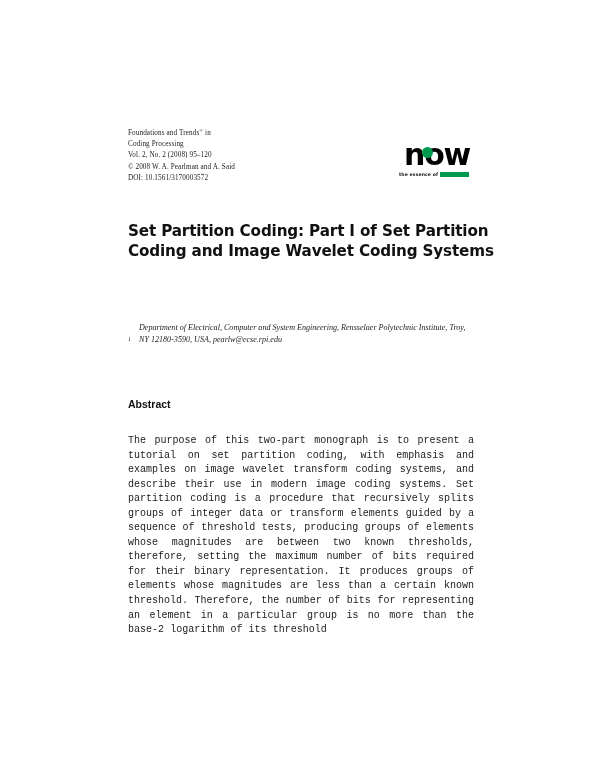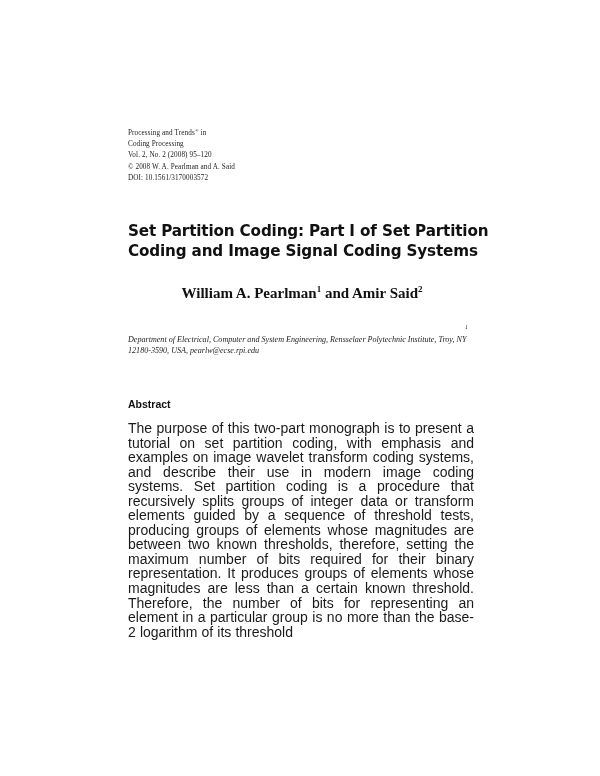--- a/index.html
+++ b/index.html
@@ -133,21 +133,20 @@
     font-family: "Liberation Serif", "DejaVu Serif", serif;
     font-style: italic;
     font-size: 8.1px;
     line-height: 11.6px;
     color: #1c1c1c;
   }
   .aff-row {
     display: flex;
     align-items: flex-end;
     margin-bottom: 0px;
-    flex-direction: column;
   }
   .aff-mark {
     width: 11px;
     flex: 0 0 11px;
     font-size: 5.6px;
     font-style: italic;
     padding-top: 0px;
     text-align: left;
   }
   .aff-text { flex: 1 1 auto; }
@@ -158,53 +157,59 @@
     left: 128px;
     top: 398px;
     font-family: Liberation Sans, sans-serif;
     font-size: 10.5px;
     font-weight: 700;
     color: #111111;
   }
   .abstract-body {
     position: absolute;
     left: 128px;
-    top: 421px;
+    top: 434px;
     width: 346px;
-    font-family: Liberation Sans, sans-serif;
-    font-size: 14px;
+    font-family: Liberation Mono, monospace;
+    font-size: 10px;
     line-height: 14.55px;
     text-align: justify;
     text-align-last: left;
     color: #1a1a1a;
     word-spacing: 0.2px;
   }
 </style>
 </head>
 <body>
 
 <div class="page">
 
   <div class="masthead">
     <div class="masthead-lines">
-      <div><span>Processing and Trends</span><span class="reg">®</span><span> in</span></div>
+      <div><span>Foundations and Trends</span><span class="reg">®</span><span> in</span></div>
       <div>Coding Processing</div>
       <div>Vol. 2, No. 2 (2008) 95–120</div>
       <div>© 2008 W. A. Pearlman and A. Said</div>
       <div>DOI: 10.1561/3170003572</div>
     </div>
   </div>
 
+  <div class="logo-block">
+    <div class="logo-word">
+      <span>now</span>
+      <span class="logo-dot"></span>
+    </div>
+    <div class="logo-tagline"><span>the essence of </span><span class="hl">knowledge</span></div>
+  </div>
 
   <div class="title">
     <div>Set Partition Coding: Part I of Set Partition</div>
-    <div>Coding and Image Signal Coding Systems</div>
-  </div>
-
-  <div class="authors"><span>William A. Pearlman</span><sup>1</sup><span> and </span><span>Amir Said</span><sup>2</sup></div>
+    <div>Coding and Image Wavelet Coding Systems</div>
+  </div>
+
 
   <div class="affiliations">
     <div class="aff-row">
       <div class="aff-mark">1</div>
       <div class="aff-text">Department of Electrical, Computer and System Engineering, Rensselaer Polytechnic Institute, Troy, NY 12180-3590, USA, pearlw@ecse.rpi.edu</div>
     </div>
   </div>
 
   <div class="abstract-head">Abstract</div>
   <div class="abstract-body">The purpose of this two-part monograph is to present a tutorial on set partition coding, with emphasis and examples on image wavelet transform coding systems, and describe their use in modern image coding systems. Set partition coding is a procedure that recursively splits groups of integer data or transform elements guided by a sequence of threshold tests, producing groups of elements whose magnitudes are between two known thresholds, therefore, setting the maximum number of bits required for their binary representation. It produces groups of elements whose magnitudes are less than a certain known threshold. Therefore, the number of bits for representing an element in a particular group is no more than the base-2 logarithm of its threshold</div>

